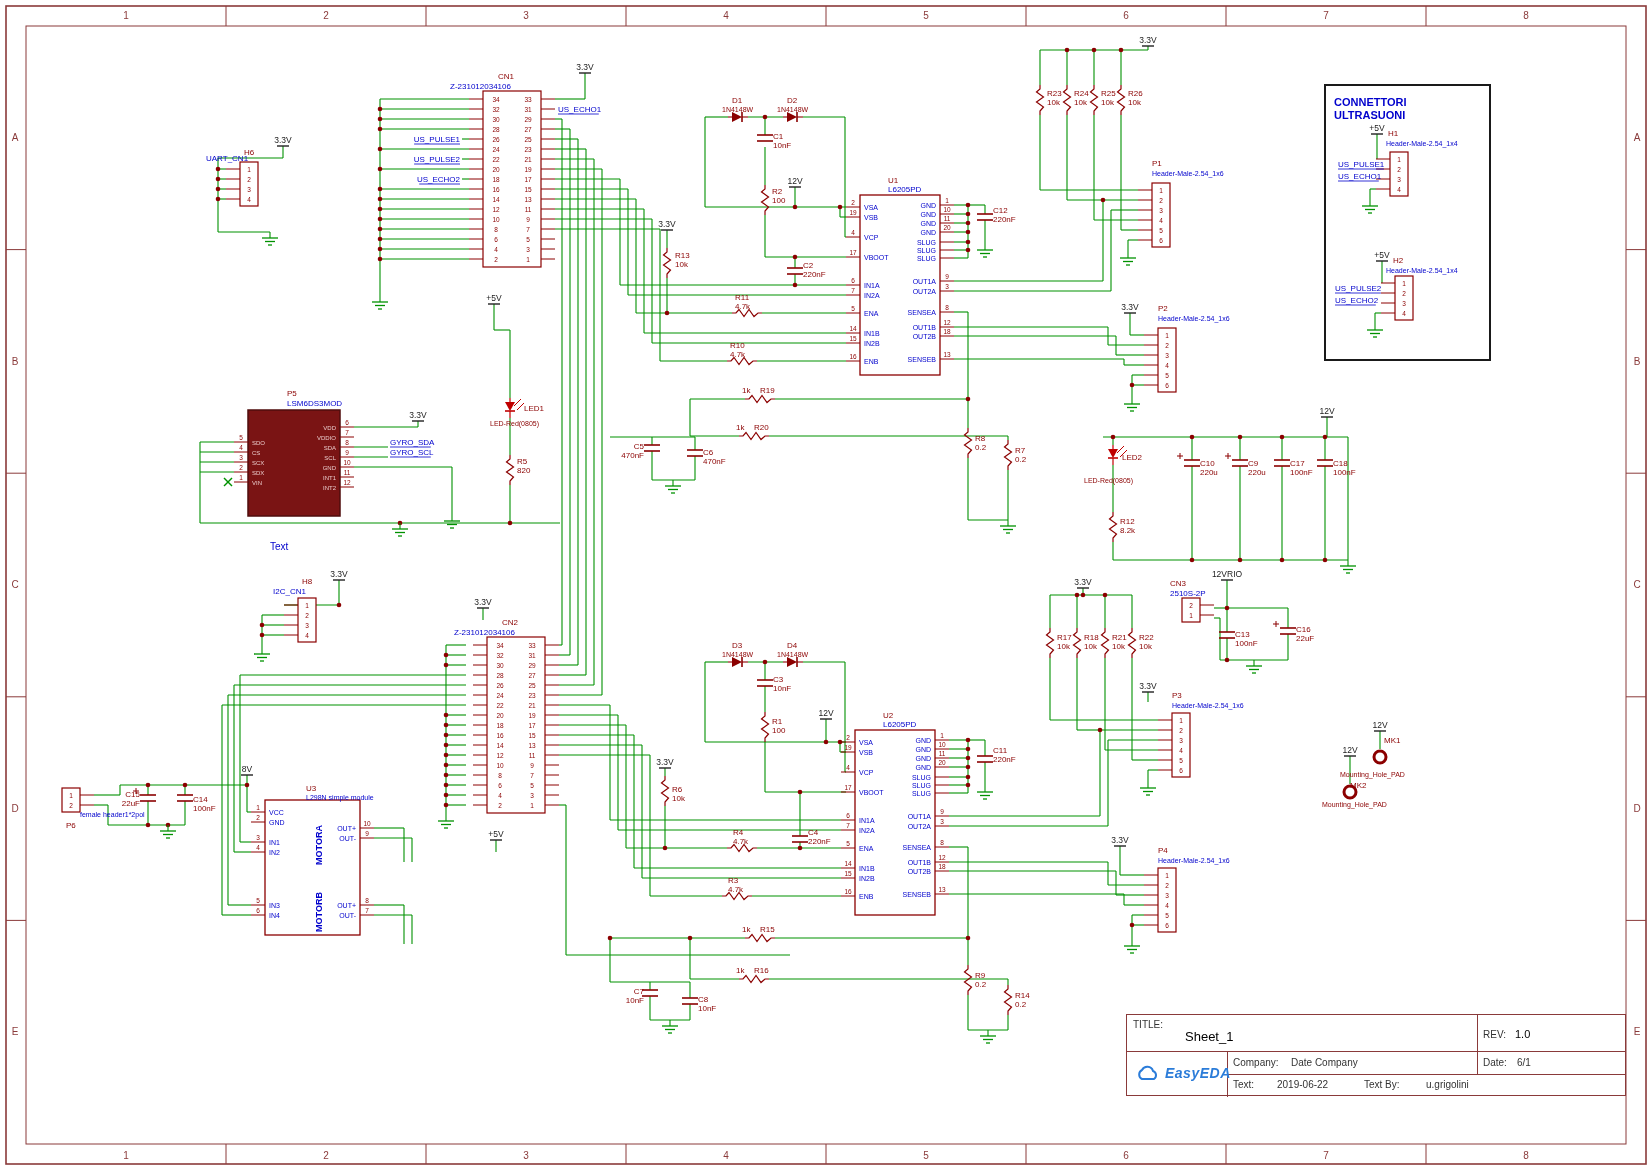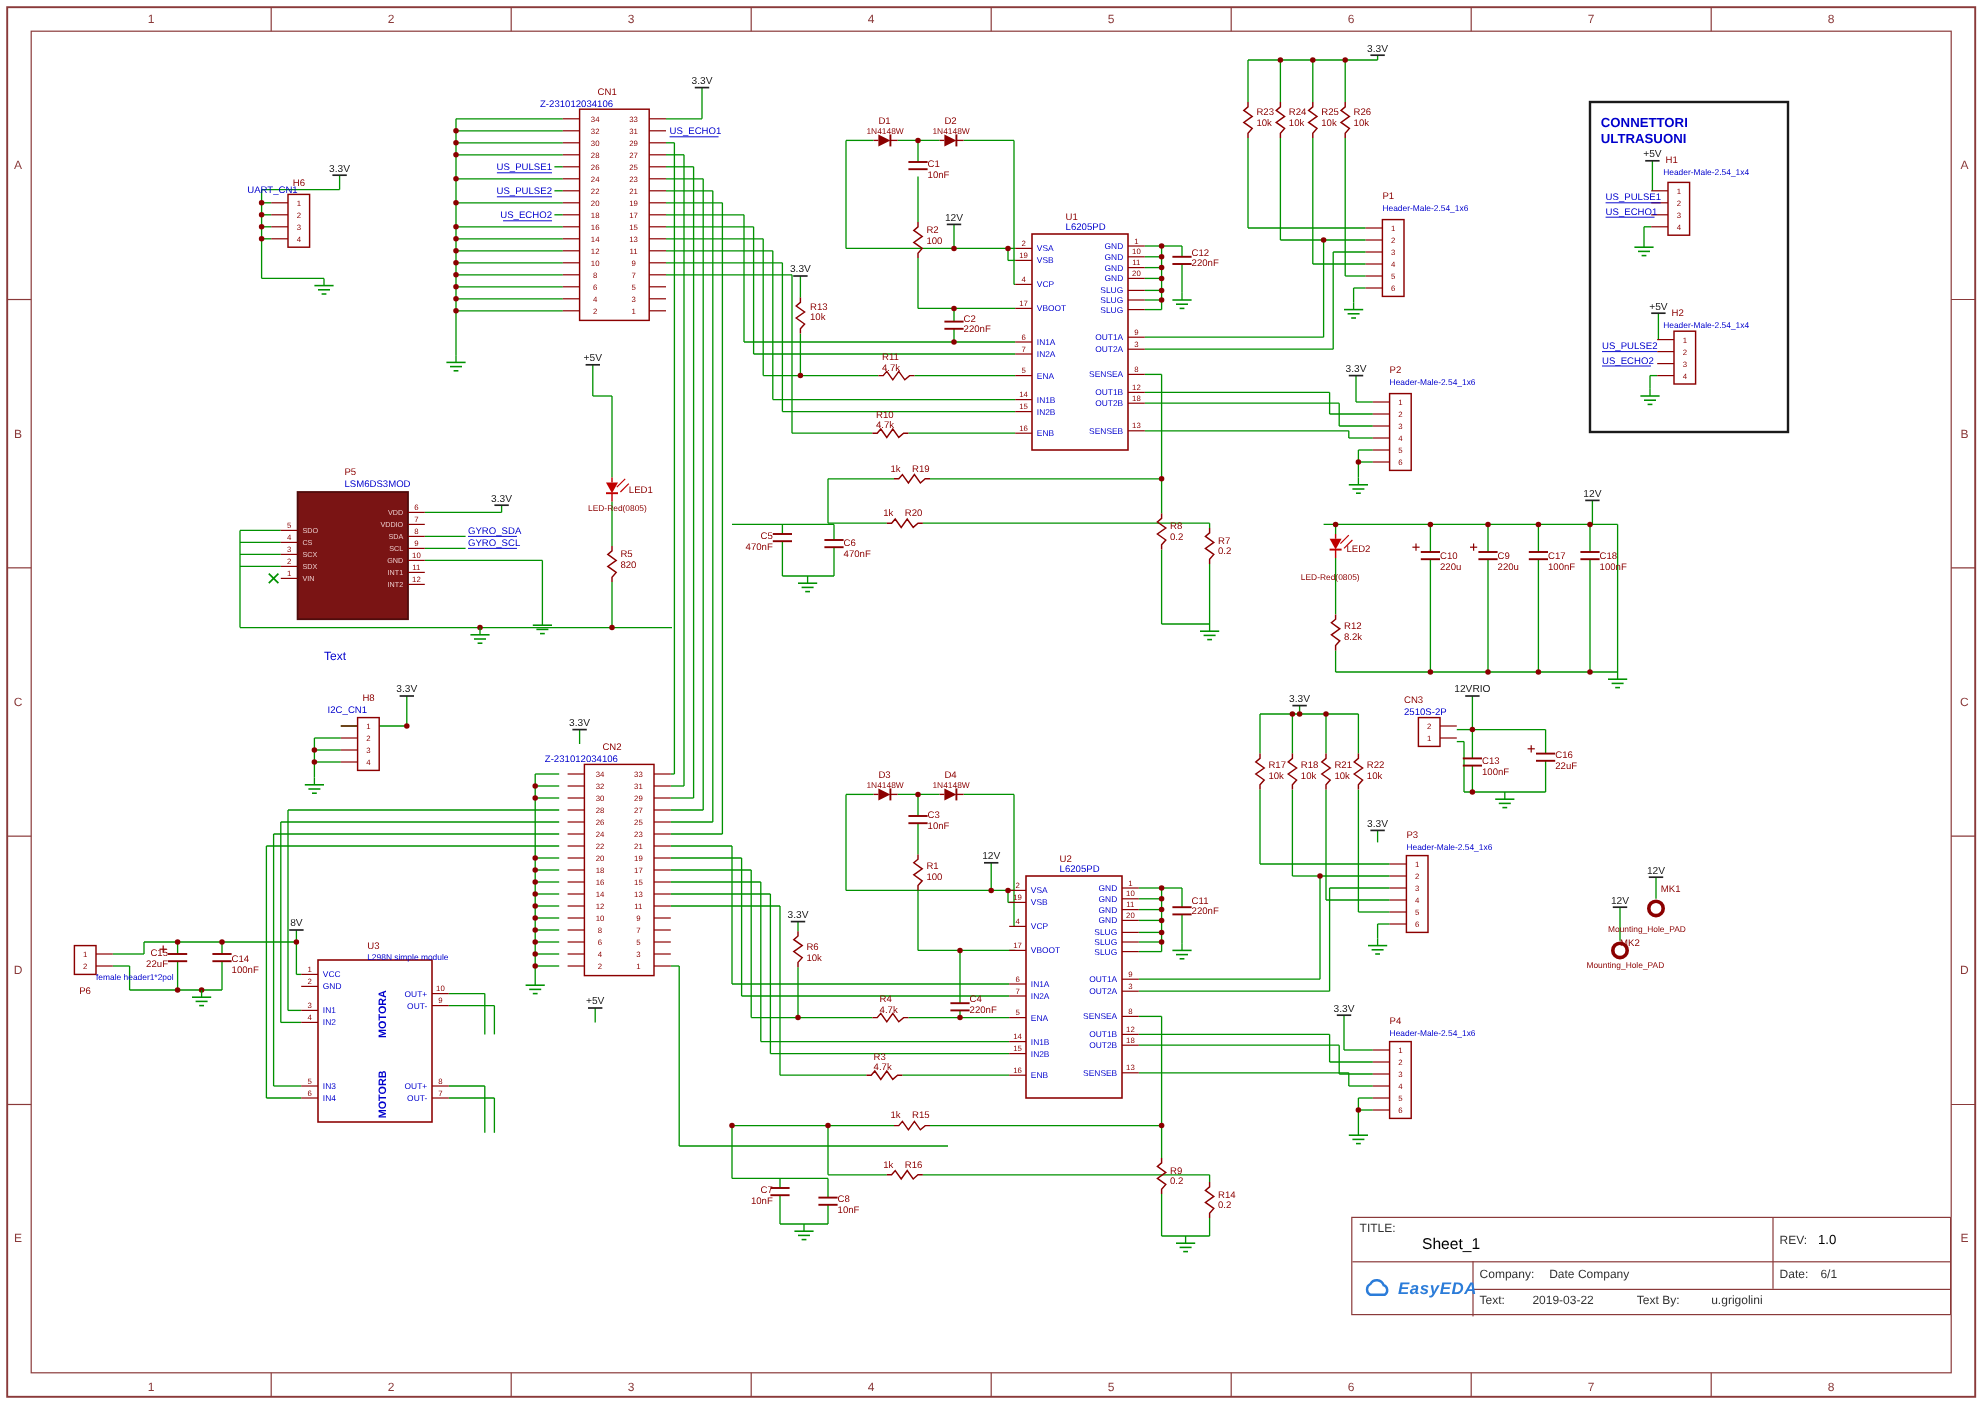--- a/index.html
+++ b/index.html
@@ -1622,21 +1622,21 @@
   <div class="tb-line tb-v" style="left:100px;top:36px;height:46px"></div>
   <span class="tb-t tb-small" style="left:6px;top:4px">TITLE:</span>
   <span class="tb-t tb-big" style="left:58px;top:14px">Sheet_1</span>
   <span class="tb-t tb-small" style="left:356px;top:14px">REV:</span>
   <span class="tb-t tb-med" style="left:388px;top:13px">1.0</span>
   <span class="tb-t tb-small" style="left:106px;top:42px">Company:</span>
   <span class="tb-t tb-small" style="left:164px;top:42px">Date Company</span>
   <span class="tb-t tb-small" style="left:356px;top:42px">Date:</span>
   <span class="tb-t tb-small" style="left:390px;top:42px">6/1</span>
   <span class="tb-t tb-small" style="left:106px;top:64px">Text:</span>
-  <span class="tb-t tb-small" style="left:150px;top:64px">2019-03-22</span>
+  <span class="tb-t tb-small" style="left:150px;top:64px">2019-06-22</span>
   <span class="tb-t tb-small" style="left:237px;top:64px">Text By:</span>
   <span class="tb-t tb-small" style="left:299px;top:64px">u.grigolini</span>
   <div class="logo">
     <svg width="26" height="18" viewBox="0 0 26 18">
       <path d="M7 14 a5 5 0 0 1 0-9 a6 6 0 0 1 11 1 a4.5 4.5 0 0 1 1 8 z" fill="none" stroke="#2b7cd9" stroke-width="2"></path>
     </svg>
     <span class="logo-text">EasyEDA</span>
   </div>
 </div>
 

